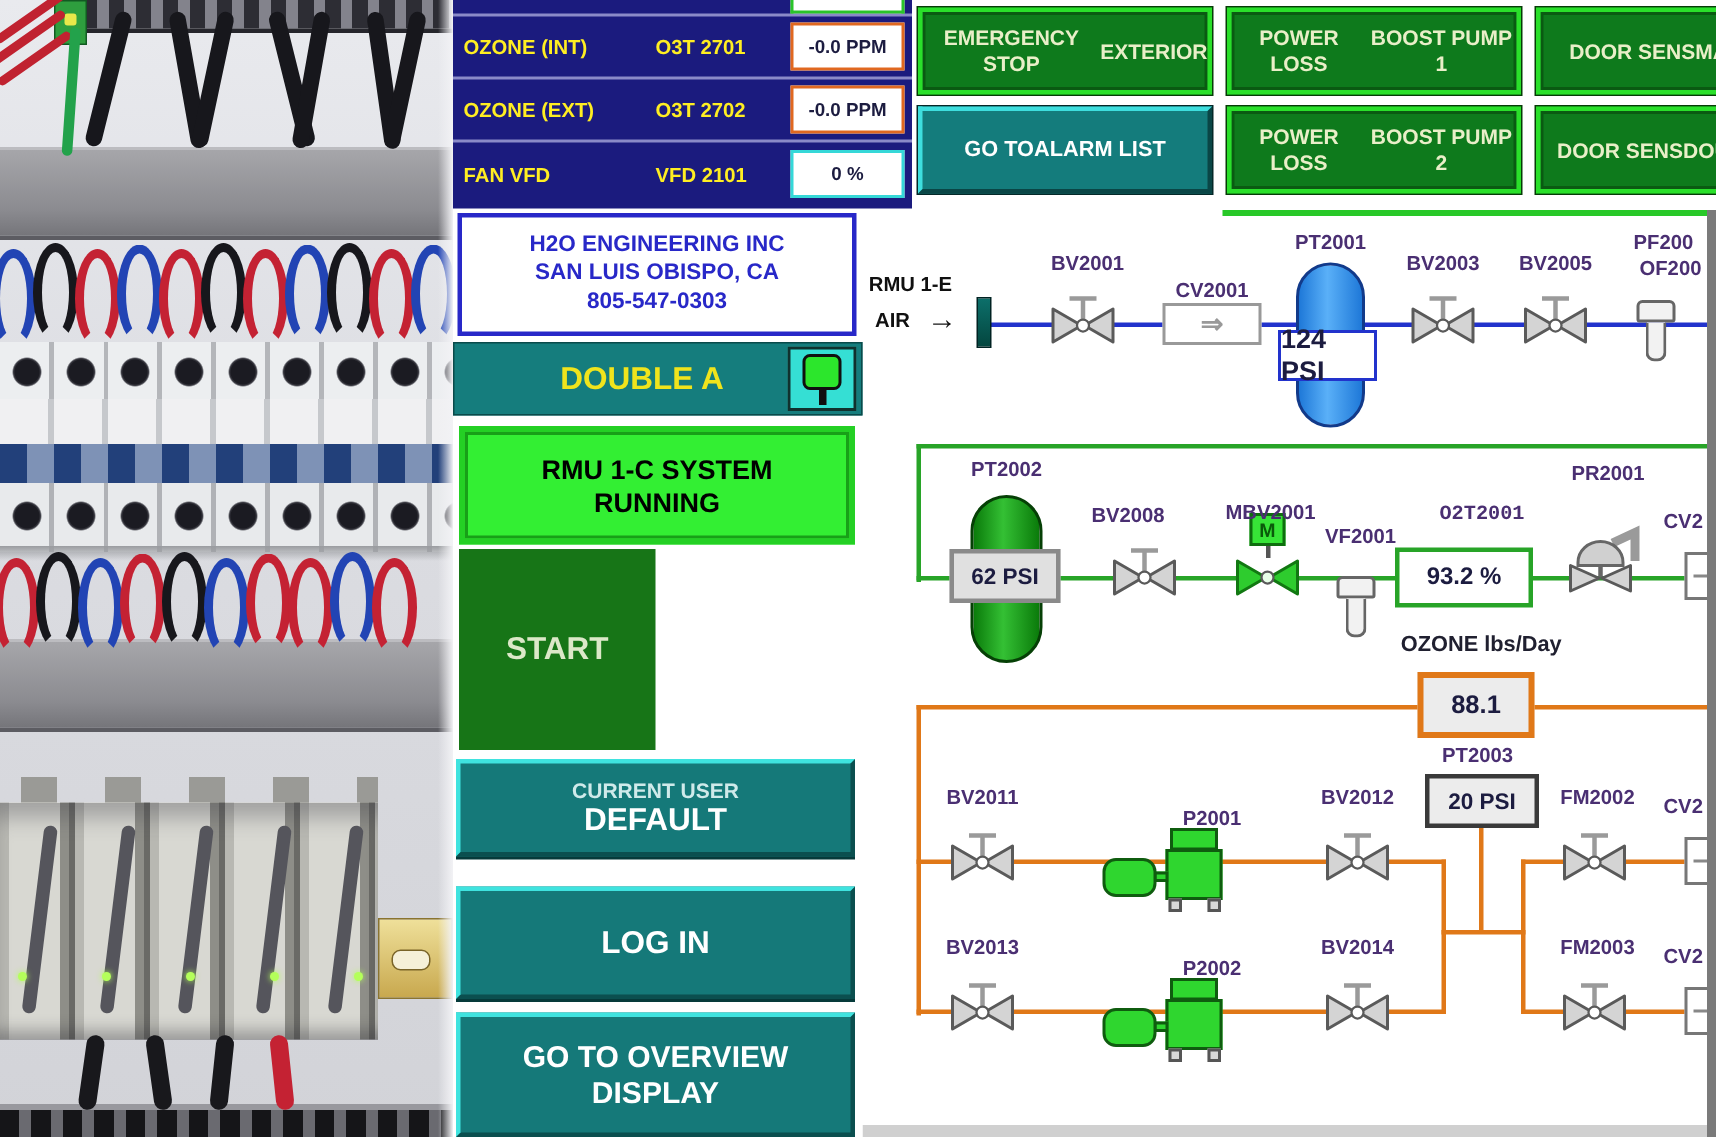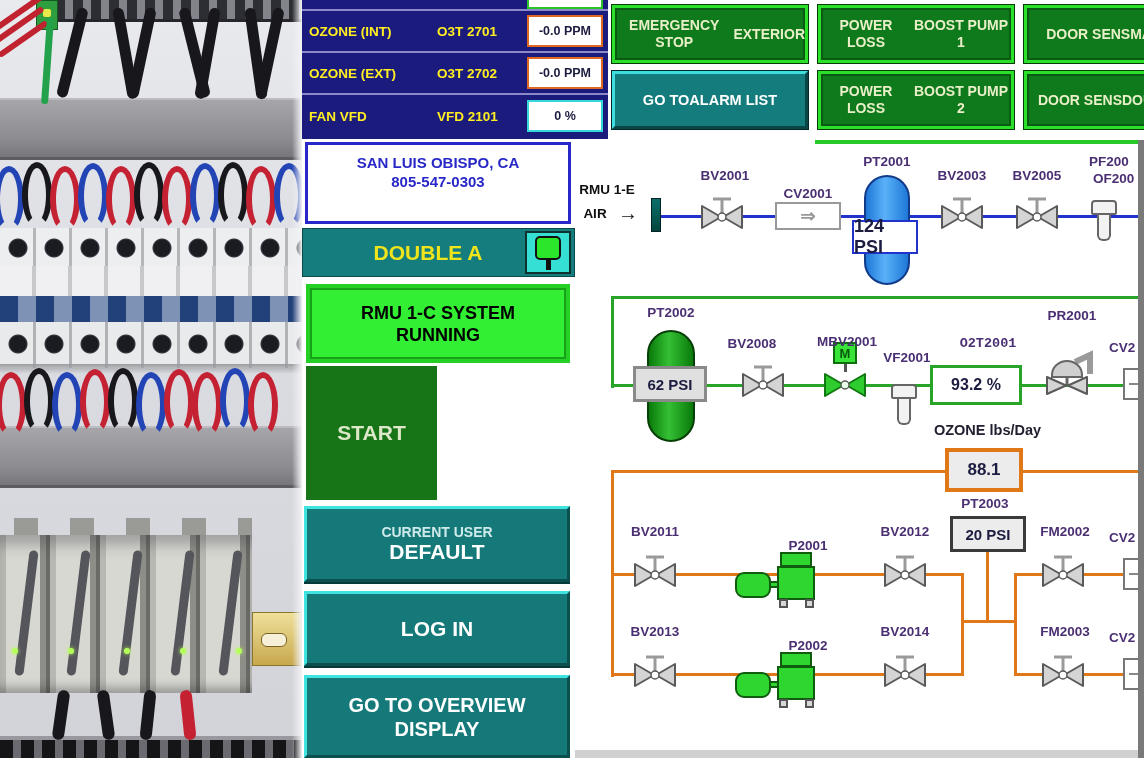--- a/index.html
+++ b/index.html
@@ -263,40 +263,41 @@
         <span class="ro-val ppm">-0.0 PPM</span>
       </div>
       <div class="ro-row">
         <span class="ro-label">FAN VFD</span>
         <span class="ro-tag">VFD 2101</span>
         <span class="ro-val pct">0 %</span>
       </div>
     </div>
 
     <div class="company">
+      <div>H2O ENGINEERING INC</div>
       <div>SAN LUIS OBISPO, CA</div>
       <div>805-547-0303</div>
     </div>
 
     <div class="ozonebar">
       <span class="oz-label">DOUBLE A</span>
       <span class="oz-icon">
         <span class="paddle"></span>
         <span class="stem"></span>
       </span>
     </div>
 
     <div class="status">
       <div>RMU 1-C SYSTEM</div>
       <div>RUNNING</div>
     </div>
 
     <div class="btn-start">START</div>
 
-    <div class="tealbtn" style="top:506px;height:76px;">
+    <div class="tealbtn" style="top:506px;height:65px;">
       <div class="sub">CURRENT USER</div>
       <div class="big">DEFAULT</div>
     </div>
     <div class="tealbtn" style="top:591px;height:75px;">
       <div class="big">LOG IN</div>
     </div>
     <div class="tealbtn" style="top:675px;height:83px;">
       <div class="big2">GO TO OVERVIEW</div>
       <div class="big2">DISPLAY</div>
     </div>

